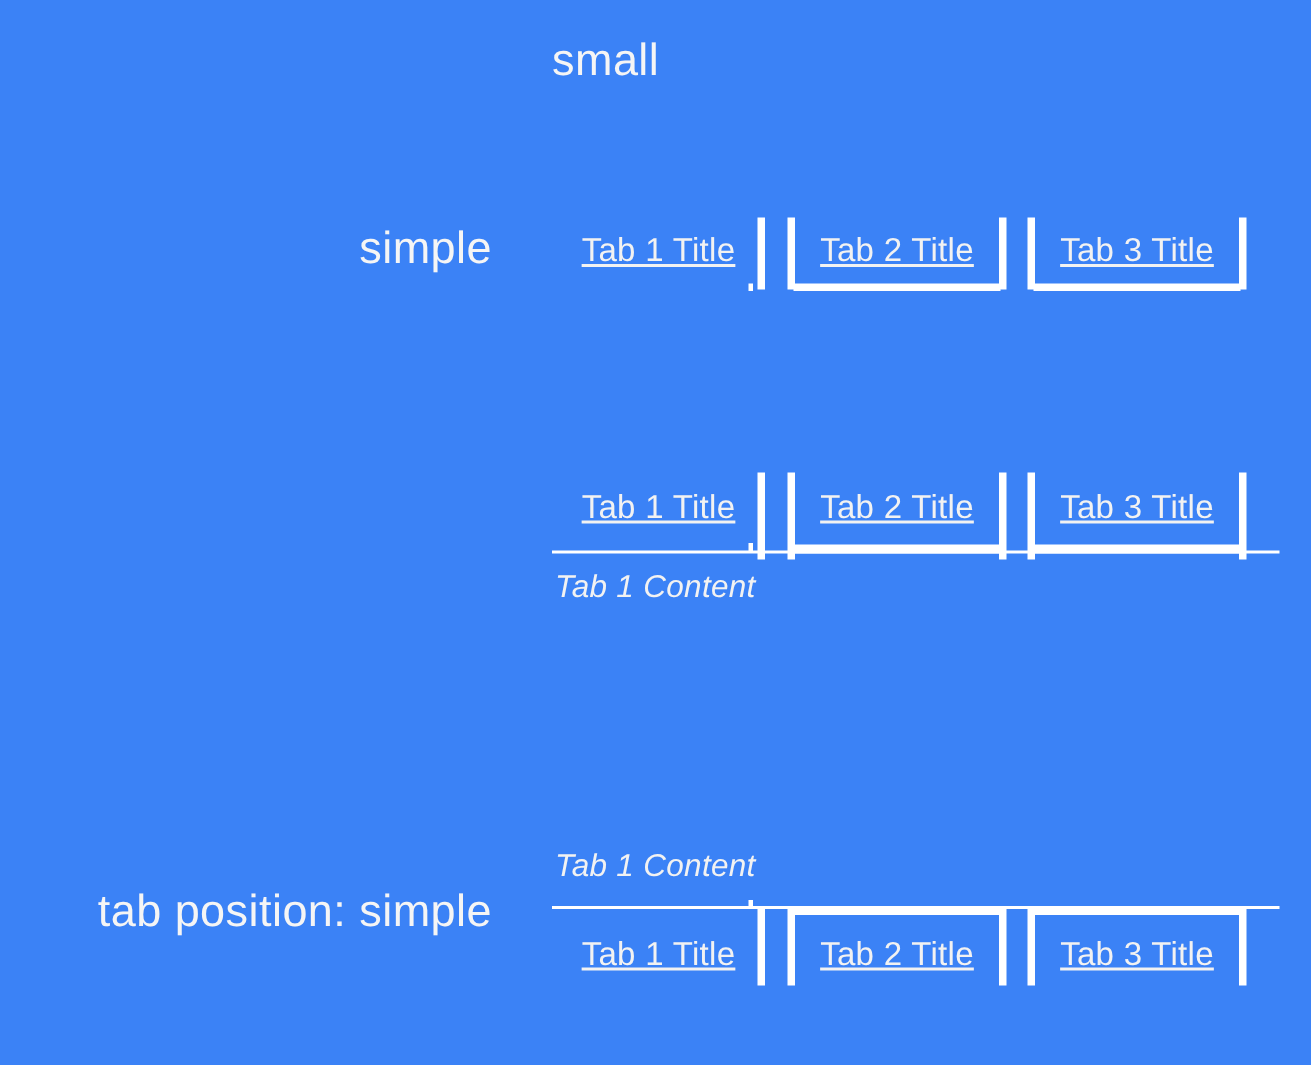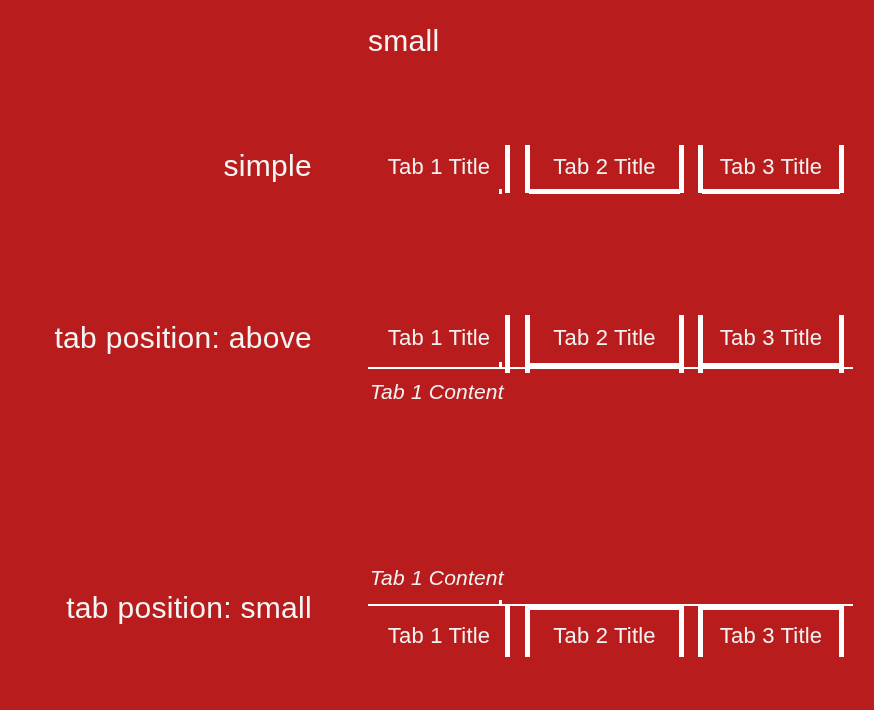--- a/index.html
+++ b/index.html
@@ -1,45 +1,45 @@
 <!DOCTYPE html>
 <html><head>
 <meta charset="utf-8">
 <style>
   html,body { margin:0; padding:0; background:#000; }
   .canvas {
-    position:relative; width:874px; height:710px; background:#b91c1c;
+    position:relative; width:874px; height:710px; background:#3b82f6;
     font-family:"Liberation Sans", sans-serif; overflow:hidden;
     -webkit-font-smoothing:antialiased;
   }
 
   
   .heading {
     position:absolute; left:368px; top:24px;
     font-size:30px; line-height:34px; color:#f5f5f5; letter-spacing:0.3px;
   }
   .side-label {
     position:absolute; left:0; width:312px; text-align:right;
-    font-size:30px; line-height:38px; color:#f5f5f5; letter-spacing:0.3px;
+    font-size:30px; line-height:38px; color:#f5f5f5; letter-spacing:0.3px;padding-left:16px;
   }
   .side-label.two-line { line-height:47px; }
 
   .content-text {
     position:absolute; left:370px;
     font-size:21px; line-height:26px; color:#f2f2f2; letter-spacing:0.2px;font-style:italic;
   }
 
   
   .tabbar { position:absolute; left:368px; display:flex; }
   .tab {
     position:relative; display:flex; align-items:center; justify-content:center;
-    font-size:22px; color:#f2f2f2; letter-spacing:0.2px; box-sizing:border-box;
+    font-size:22px; color:#f2f2f2; letter-spacing:0.2px; box-sizing:border-box;text-decoration:underline;
   }
   .t1 { width:142px; }
-  .t2 { width:159px; margin-left:15px; }
+  .t2 { width:146px; margin-left:15px; }
   .t3 { width:146px; margin-left:14px;justify-content:center; }
 
   .bar { position:absolute; top:0; bottom:0; width:5px; background:#ffffff; }
   .bl { left:0; }
   .br { right:0; }
   .ind  { position:absolute; left:4px; right:4px; background:#ffffff; }
   .tick { position:absolute; right:8px; width:3px; background:#ffffff; }
 
   
   .v-simple { height:49px; }
@@ -89,21 +89,20 @@
     </div>
     <div class="tab t3">
       <i class="bar bl"></i>
       <span>Tab 3 Title</span>
       <i class="ind"></i>
       <i class="bar br"></i>
     </div>
   </div>
 
   <div class="side-label two-line" style="top:314px">
-    <div>tab position: above</div>
   </div>
 
   <div class="tabbar v-above" style="top:315px">
     <div class="tab t1">
       <span>Tab 1 Title</span>
       <i class="tick"></i>
       <i class="bar br"></i>
     </div>
     <div class="tab t2">
       <i class="bar bl"></i>
@@ -113,21 +112,21 @@
     </div>
     <div class="tab t3">
       <i class="bar bl"></i>
       <span>Tab 3 Title</span>
       <i class="ind"></i>
       <i class="bar br"></i>
     </div>
   </div>
   <div class="content-text" style="top:379px">Tab 1 Content</div>
 
-  <div class="side-label" style="top:589px">tab position: small</div>
+  <div class="side-label" style="top:589px">tab position: simple</div>
 
   <div class="content-text" style="top:565px">Tab 1 Content</div>
   <div class="tabbar v-below" style="top:604px">
     <div class="tab t1">
       <span>Tab 1 Title</span>
       <i class="tick"></i>
       <i class="bar br"></i>
     </div>
     <div class="tab t2">
       <i class="bar bl"></i>

